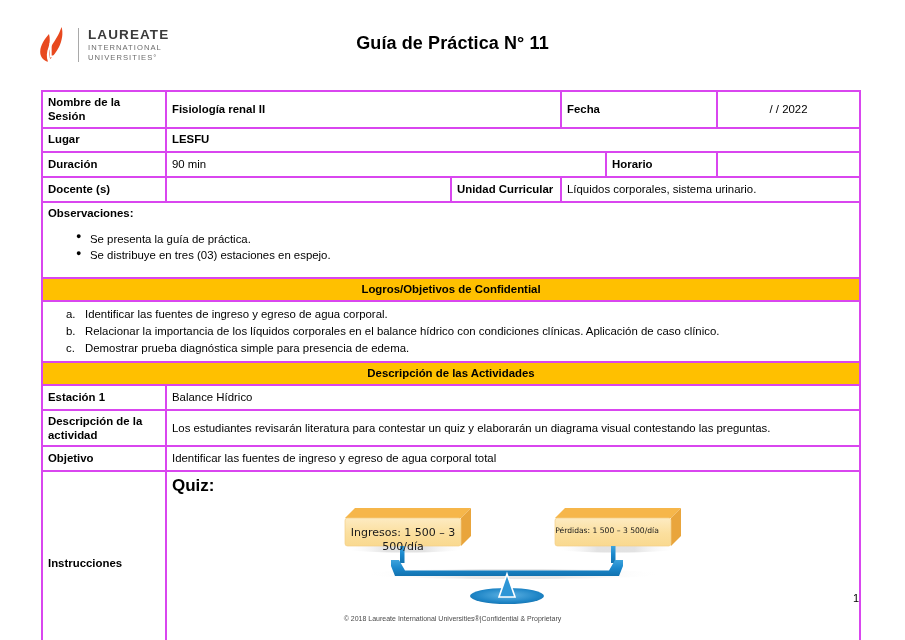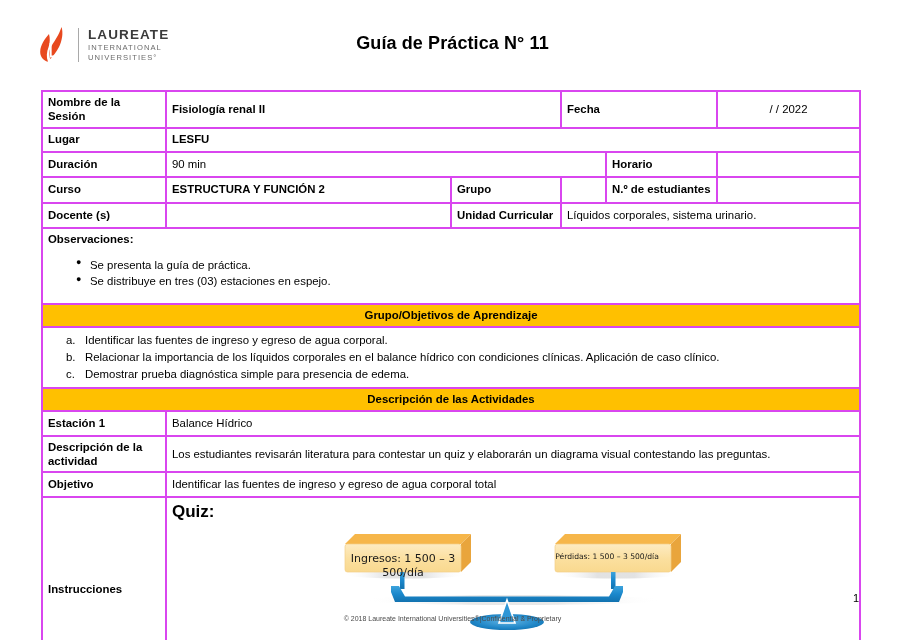--- a/index.html
+++ b/index.html
@@ -264,48 +264,40 @@
       <td class="val-b" colspan="5">LESFU</td>
     </tr>
 
     <tr class="h-row">
       <td class="lbl">Duración</td>
       <td class="val" colspan="3">90 min</td>
       <td class="lbl">Horario</td>
       <td class="val"></td>
     </tr>
 
-    <tr style="height:26px">
-      <td class="lbl">Curso</td>
-      <td class="val-b">ESTRUCTURA Y FUNCIÓN 2</td>
-      <td class="lbl">Grupo</td>
-      <td class="val"></td>
-      <td class="lbl">N.º de estudiantes</td>
-      <td class="val"></td>
-    </tr>
 
     <tr class="h-row">
       <td class="lbl">Docente (s)</td>
       <td class="val"></td>
       <td class="lbl">Unidad Curricular</td>
       <td class="val" colspan="3">Líquidos corporales, sistema urinario.</td>
     </tr>
 
     <tr>
       <td class="obs-cell" colspan="6">
         <div class="obs-title">Observaciones:</div>
         <ul class="obs-list">
           <li>Se presenta la guía de práctica.</li>
           <li>Se distribuye en tres (03) estaciones en espejo.</li>
         </ul>
       </td>
     </tr>
 
     <tr>
-      <td class="gold-bar" colspan="6">Grupo/Objetivos de Aprendizaje</td>
+      <td class="gold-bar" colspan="6">Logros/Objetivos de Confidential</td>
     </tr>
 
     <tr>
       <td colspan="6" style="padding:3px 5px 4px 5px">
         <ul class="goals-list">
           <li>
             <span class="mk">a.</span>
             <span>Identificar las fuentes de ingreso y egreso de agua corporal.</span>
           </li>
           <li>

